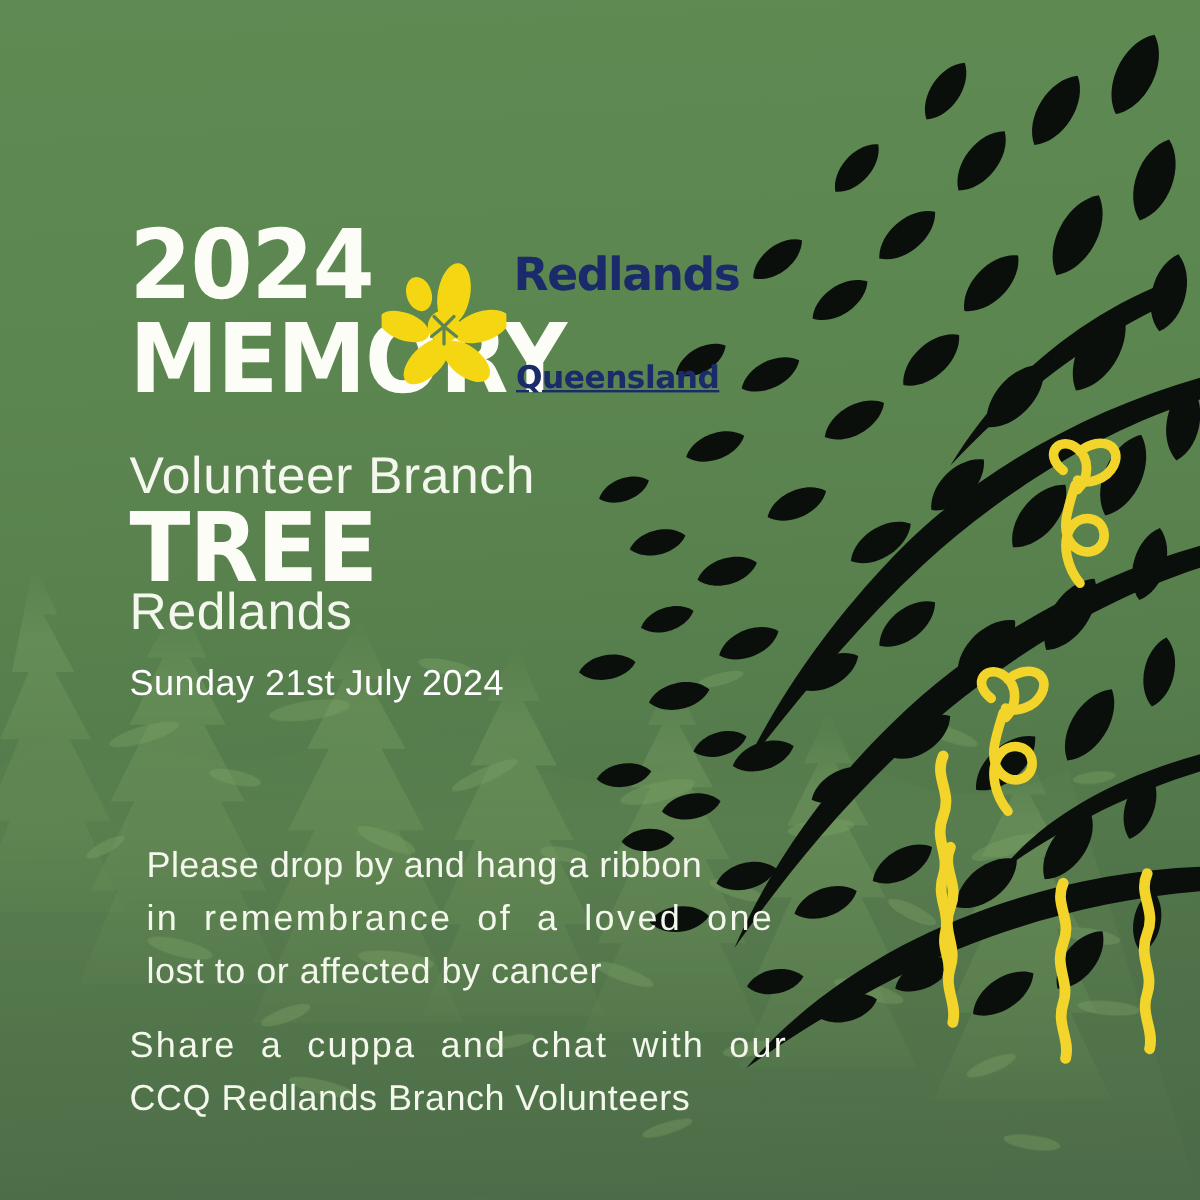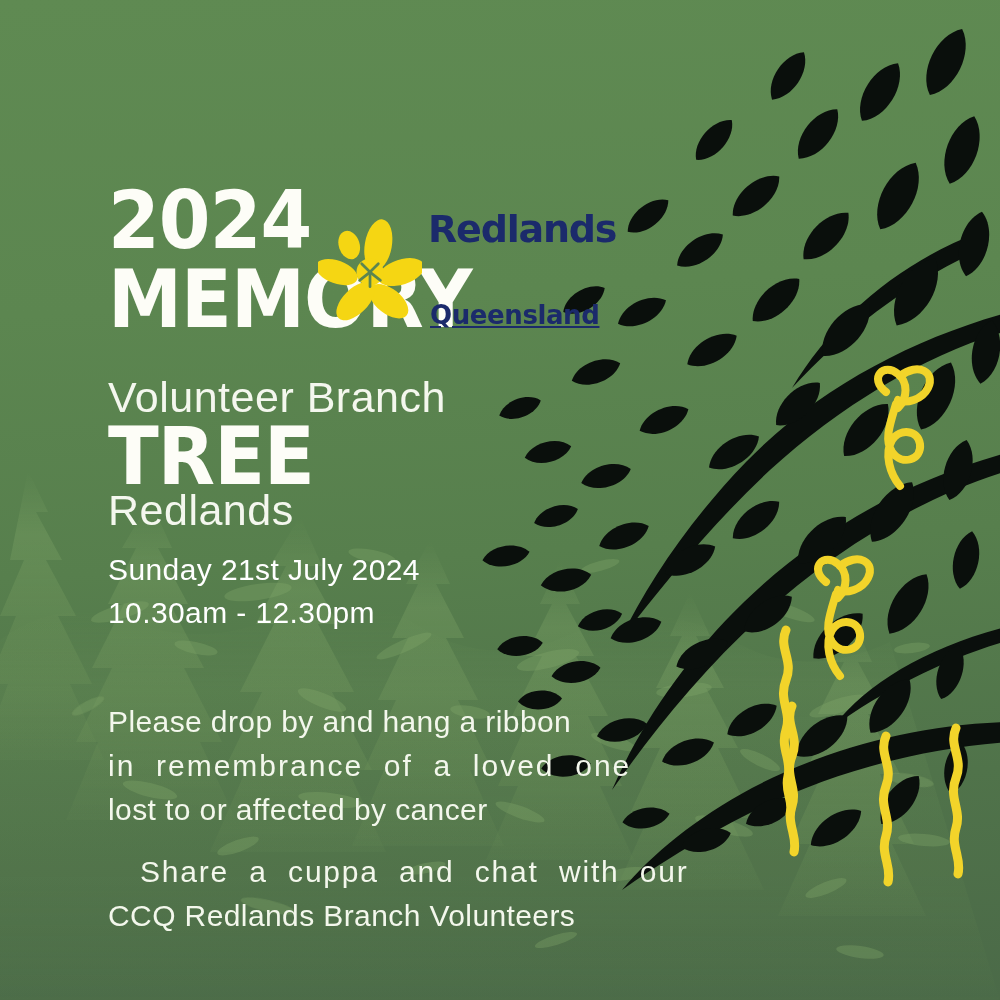--- a/index.html
+++ b/index.html
@@ -87,24 +87,24 @@
   }
   .para{
     position:absolute;left:108px;width:540px;
     color:#f3f7ec;
     font-family:"Liberation Sans", sans-serif;
     font-weight:300;
     font-size:30px;
     line-height:1.47;
     letter-spacing:.4px;
   }
-  .para-a{top:700px;}
+  .para-a{top:700px;margin-left:14px;}
   .para-a .ln2{letter-spacing:2.0px;}
   .para-b{top:850px;}
-  .para-b .ln1{letter-spacing:1.8px;margin-left:32px;}
+  .para-b .ln1{letter-spacing:1.8px;}
   .ln{display:block;white-space:pre;}
 </style>
 </head>
 <body>
 
 <div id="poster">
 
   <div class="bg-base"></div>
 
   <svg class="bg-forest" viewBox="0 0 1000 1000" preserveAspectRatio="none">
@@ -329,21 +329,20 @@
       <div class="cc-state">Queensland</div>
     </div>
 
     <div class="subhead">
       <span class="ln">Volunteer Branch</span>
       <span class="ln">Redlands</span>
     </div>
 
     <div class="details">
       <span class="ln">Sunday 21st July 2024</span>
-      <span class="ln">10.30am - 12.30pm</span>
     </div>
 
     <div class="para para-a">
       <span class="ln">Please drop by and hang a ribbon</span>
       <span class="ln ln2">in  remembrance  of  a  loved  one</span>
       <span class="ln">lost to or affected by cancer</span>
     </div>
 
     <div class="para para-b">
       <span class="ln ln1">Share  a  cuppa  and  chat  with  our</span>

